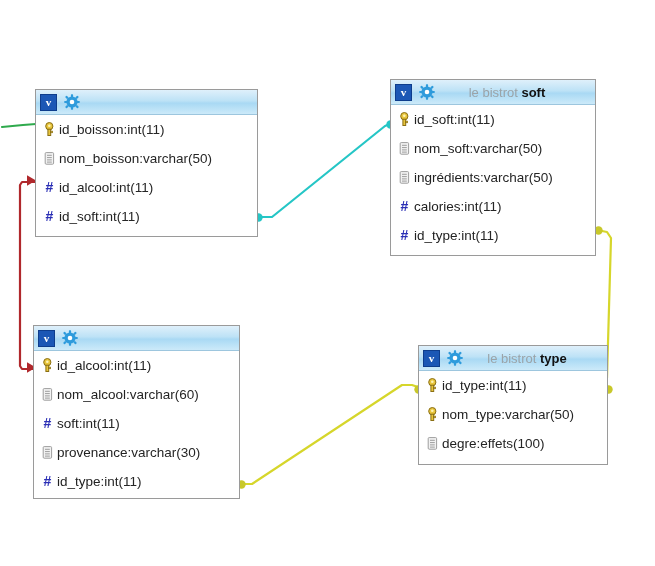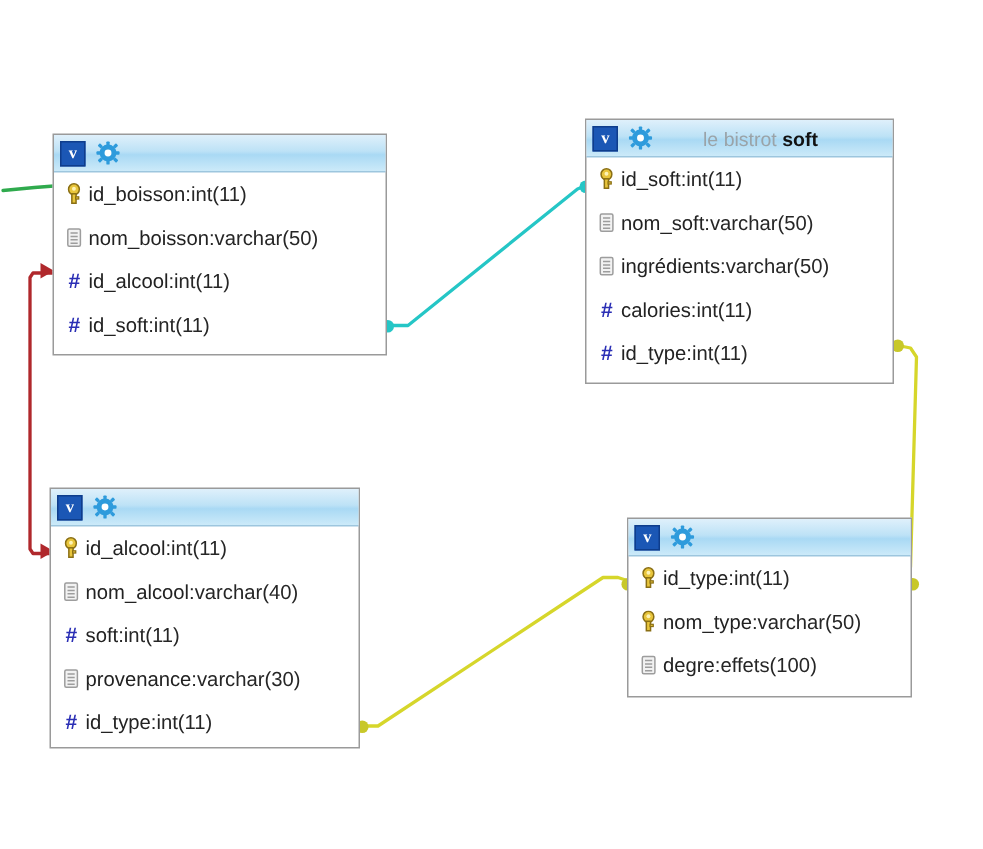--- a/index.html
+++ b/index.html
@@ -294,21 +294,21 @@
             <svg width="13" height="15" viewBox="0 0 13 15">
               <rect x="2.2" y="1.6" width="8.4" height="11.6" rx="1" fill="#f2f2f2" stroke="#9d9d9d" stroke-width="1"></rect>
               <line x1="4" y1="4.3" x2="8.8" y2="4.3" stroke="#9d9d9d" stroke-width="1"></line>
               <line x1="4" y1="6.6" x2="8.8" y2="6.6" stroke="#9d9d9d" stroke-width="1"></line>
               <line x1="4" y1="8.9" x2="8.8" y2="8.9" stroke="#9d9d9d" stroke-width="1"></line>
               <line x1="4" y1="11.1" x2="8.8" y2="11.1" stroke="#9d9d9d" stroke-width="1"></line>
             </svg>
           </span>
           <span class="fname">nom_alcool</span>
           <span> : </span>
-          <span class="ftype">varchar(40)</span>
+          <span class="ftype">varchar(60)</span>
         </div>
         <div class="field">
           <span class="ficon hash">#</span>
           <span class="fname">soft</span>
           <span> : </span>
           <span class="ftype">int(11)</span>
         </div>
         <div class="field">
           <span class="ficon col">
             <svg width="13" height="15" viewBox="0 0 13 15">
@@ -340,20 +340,21 @@
                 <rect x="6.9" y="12.5" width="2.2" height="3.2" rx="0.6"></rect>
                 <rect x="0.3" y="6.9" width="3.2" height="2.2" rx="0.6"></rect>
                 <rect x="12.5" y="6.9" width="3.2" height="2.2" rx="0.6"></rect>
                 <rect x="1.8" y="1.8" width="2.2" height="3.0" rx="0.6" transform="rotate(-45 2.9 3.3)"></rect>
                 <rect x="12.0" y="11.2" width="2.2" height="3.0" rx="0.6" transform="rotate(-45 13.1 12.7)"></rect>
                 <rect x="11.9" y="1.8" width="2.2" height="3.0" rx="0.6" transform="rotate(45 13.0 3.3)"></rect>
                 <rect x="1.8" y="11.2" width="2.2" height="3.0" rx="0.6" transform="rotate(45 2.9 12.7)"></rect>
               </g>
               <circle cx="8" cy="8" r="2.3" fill="#ffffff"></circle>
             </svg></div>
+          <div class="hdr-title"><span>le bistrot</span> <b>type</b></div>
         </div>
         <div class="field">
           <span class="ficon key">
             <svg width="13" height="15" viewBox="0 0 13 15">
               <ellipse cx="6.3" cy="4.2" rx="3.6" ry="3.7" fill="#e8c53c" stroke="#8a6f14" stroke-width="1"></ellipse>
               <circle cx="6.3" cy="3.8" r="1.3" fill="#fdf3b6"></circle>
               <rect x="4.9" y="7.2" width="2.8" height="6.3" fill="#e8c53c" stroke="#8a6f14" stroke-width="1"></rect>
               <rect x="7.4" y="9.2" width="2.1" height="1.5" fill="#e8c53c" stroke="#8a6f14" stroke-width="0.8"></rect>
             </svg>
           </span>

